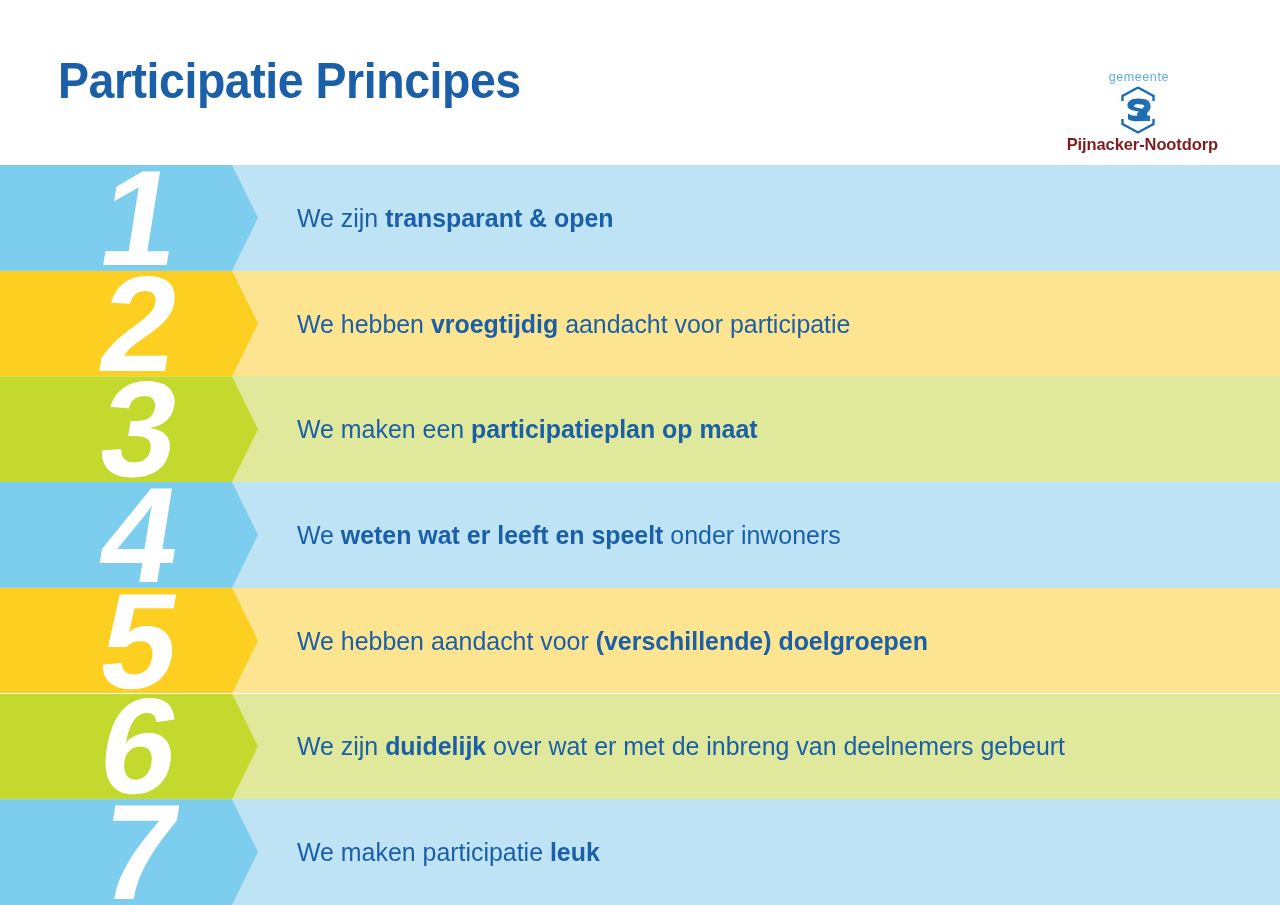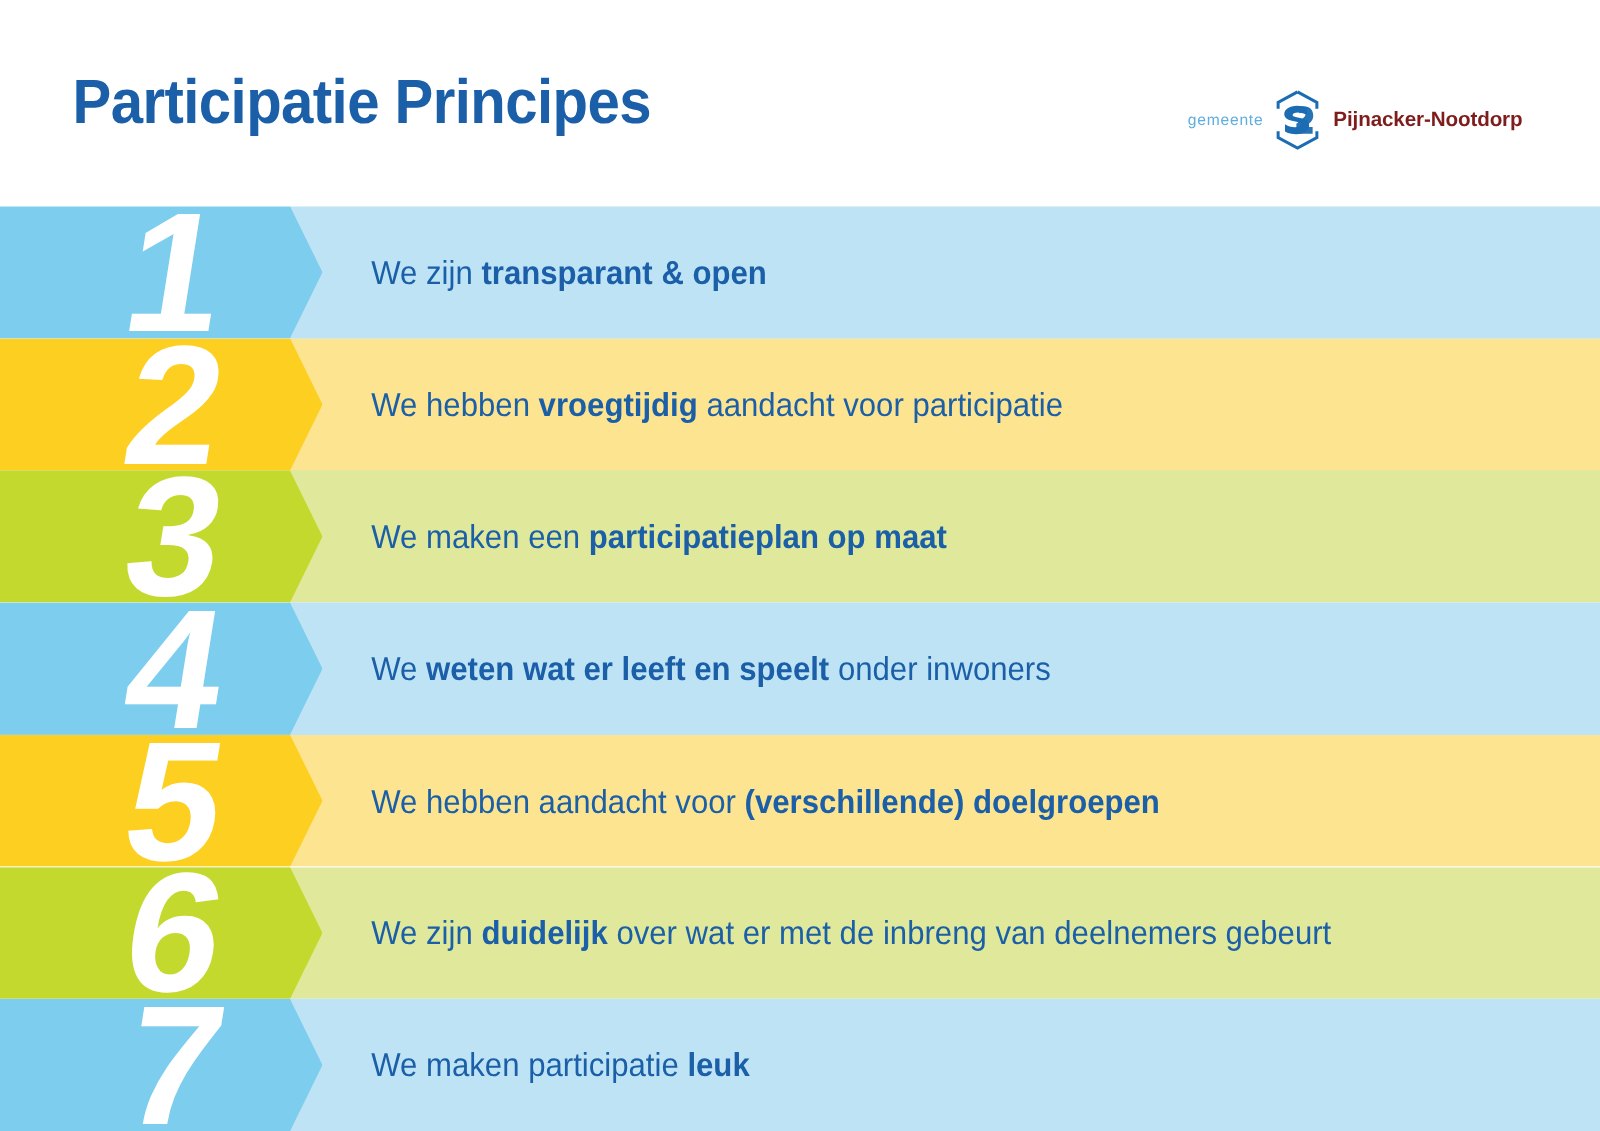--- a/index.html
+++ b/index.html
@@ -46,20 +46,21 @@
   }
 
   
   .logo {
     position:absolute;
     right:62px;
     top:70px;
     display:flex;
     align-items:center;
     height:52px;
+    flex-direction:column;
   }
   .logo-gemeente {
     font-size:12.5px;
     letter-spacing:0.6px;
     color:#5FAEDE;
     font-family:"Liberation Sans", sans-serif;
     font-weight:normal;
     margin-right:7px;
     padding-bottom:1px;
   }

